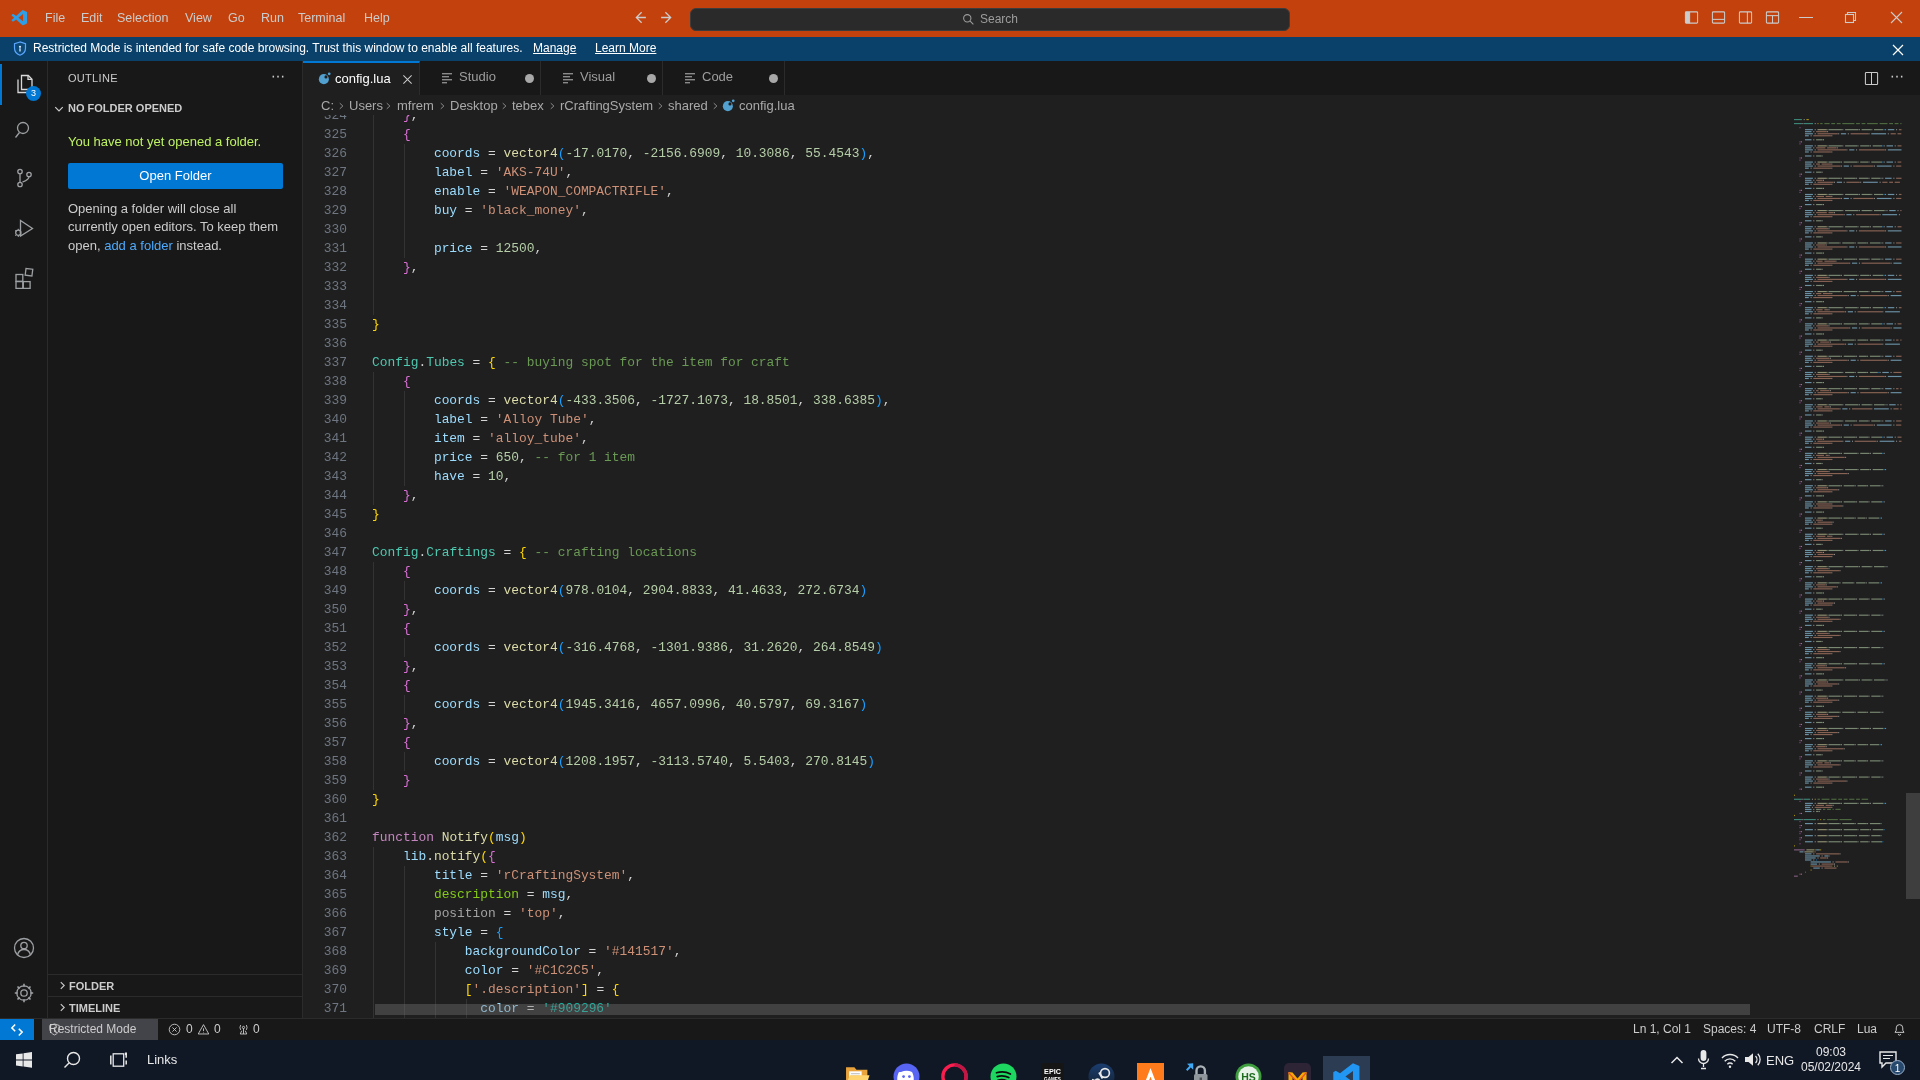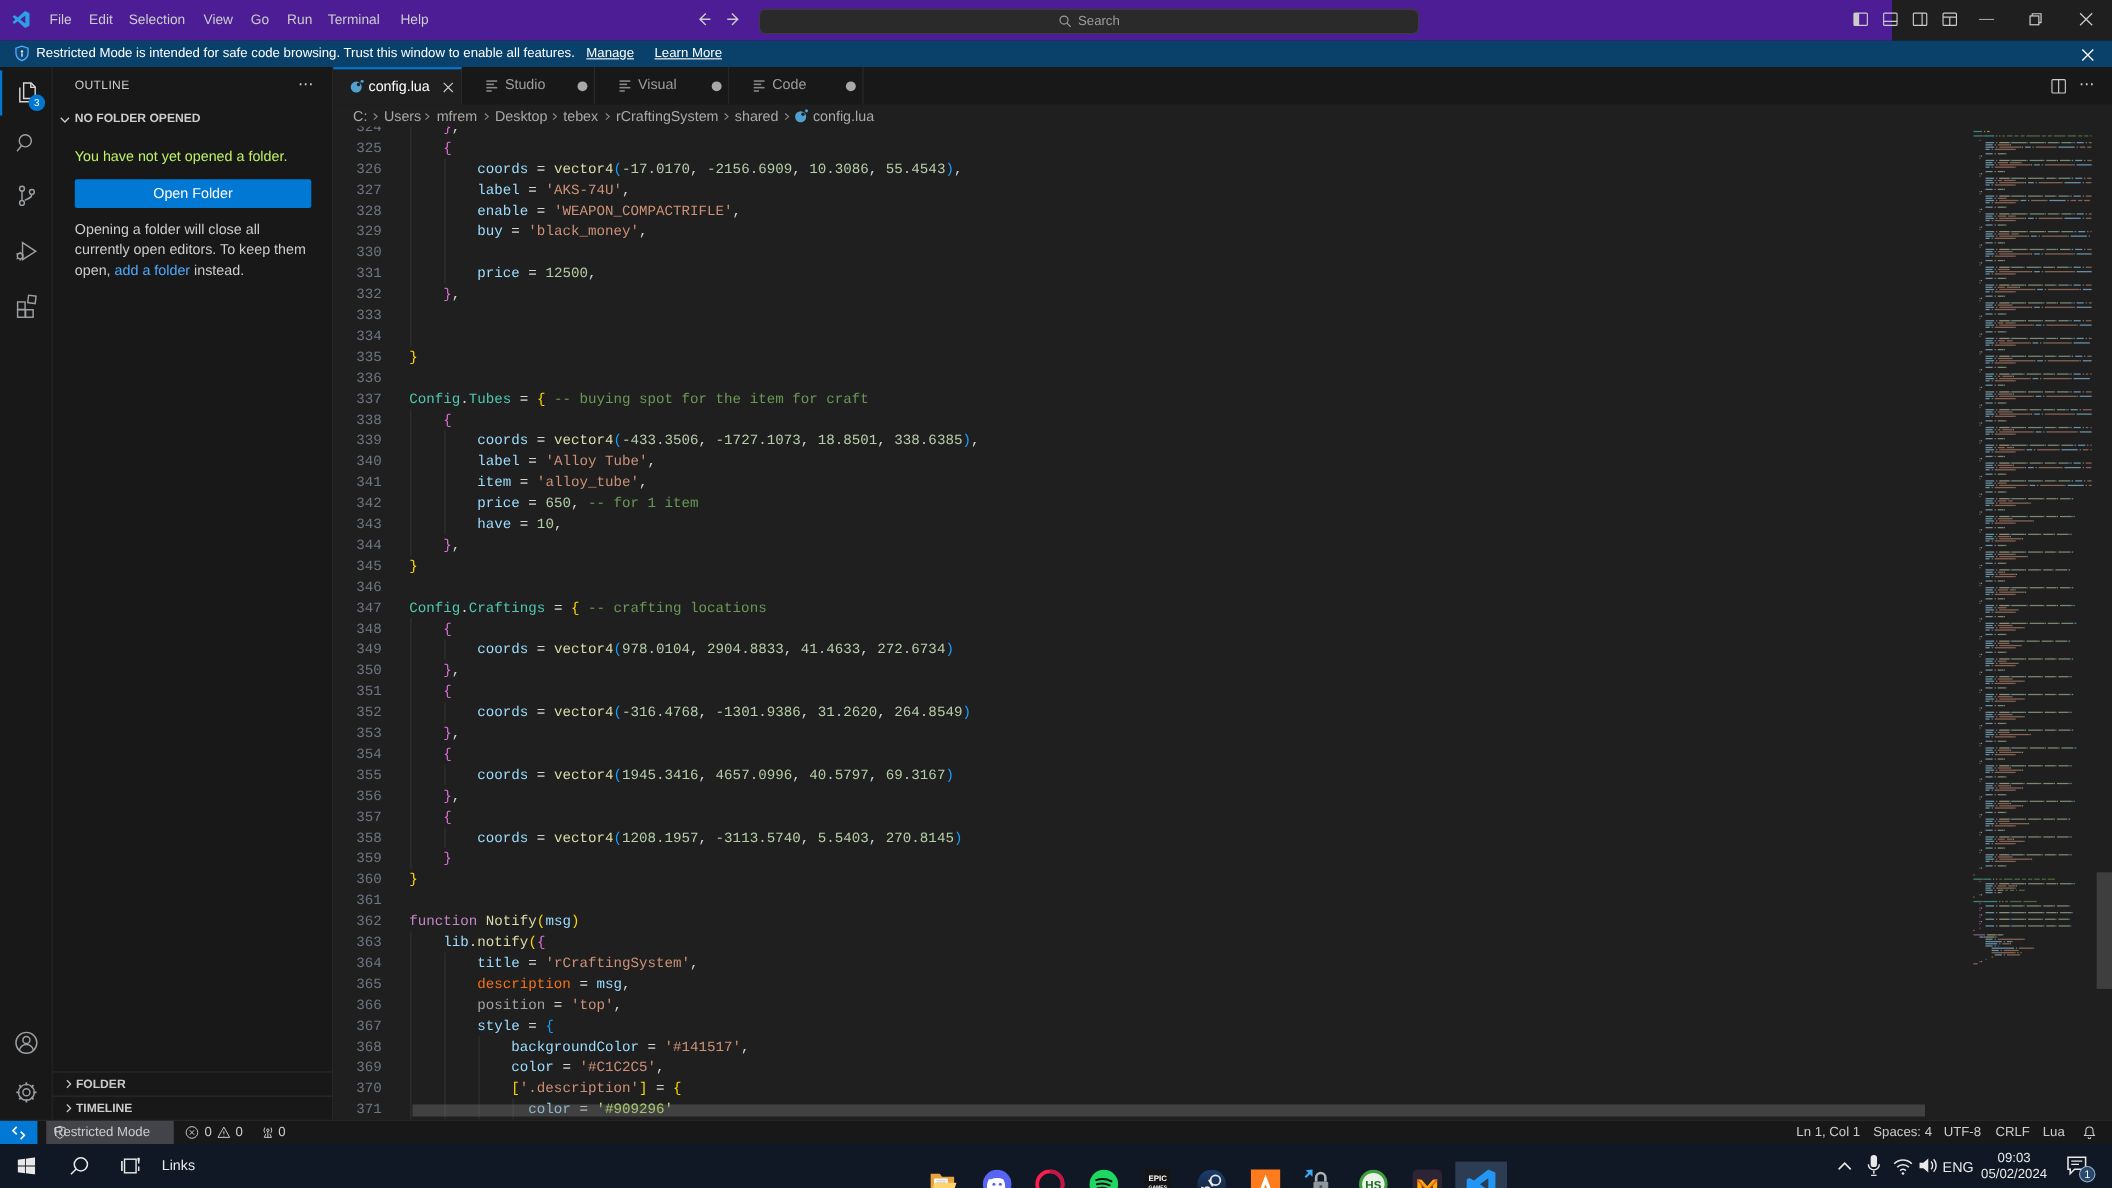--- a/index.html
+++ b/index.html
@@ -1,19 +1,19 @@
 <!DOCTYPE html>
 <html><head><meta charset="utf-8"><style>
 *{margin:0;padding:0;box-sizing:border-box}
 html,body{width:1920px;height:1080px;overflow:hidden;background:#1f1f1f}
 body{font-family:"Liberation Sans",sans-serif;color:#ccc;-webkit-font-smoothing:antialiased}
 .abs{position:absolute}
 #root{position:relative;width:1920px;height:1080px;overflow:hidden}
 
-#title{position:absolute;left:0;top:0;width:1720px;height:37px;background:#4c1d95}
+#title{position:absolute;left:0;top:0;width:1920px;height:37px;background:#c2410c}
 .menu{position:absolute;top:0;height:37px;line-height:37px;font-size:12.5px;color:#cccccc}
 #search{position:absolute;left:690px;top:8px;width:600px;height:23px;background:#2a2a2a;border:1px solid #3c3c3c;border-radius:6px;color:#9d9d9d;font-size:12px;text-align:center;line-height:21px}
 
 #banner{position:absolute;left:0;top:37px;width:1920px;height:23.5px;background:#09416b;color:#fff;font-size:12px;line-height:23.5px}
 #banner a{color:#fff;text-decoration:underline}
 
 #actbar{position:absolute;left:0;top:61px;width:48px;height:957px;background:#181818;border-right:1px solid #2b2b2b}
 
 #sidebar{position:absolute;left:48px;top:61px;width:255px;height:957px;background:#181818;border-right:1px solid #2b2b2b}
 .schead{font-size:11px;font-weight:bold;color:#cccccc}
@@ -342,27 +342,27 @@
 <span style="color:#D4D4D4">        </span><span style="color:#9CDCFE">coords</span><span style="color:#D4D4D4"> = </span><span style="color:#DCDCAA">vector4</span><span style="color:#179FFF">(</span><span style="color:#B5CEA8">1945.3416</span><span style="color:#D4D4D4">, </span><span style="color:#B5CEA8">4657.0996</span><span style="color:#D4D4D4">, </span><span style="color:#B5CEA8">40.5797</span><span style="color:#D4D4D4">, </span><span style="color:#B5CEA8">69.3167</span><span style="color:#179FFF">)</span>
 <span style="color:#D4D4D4">    </span><span style="color:#DA70D6">}</span><span style="color:#D4D4D4">,</span>
 <span style="color:#D4D4D4">    </span><span style="color:#DA70D6">{</span>
 <span style="color:#D4D4D4">        </span><span style="color:#9CDCFE">coords</span><span style="color:#D4D4D4"> = </span><span style="color:#DCDCAA">vector4</span><span style="color:#179FFF">(</span><span style="color:#B5CEA8">1208.1957</span><span style="color:#D4D4D4">, </span><span style="color:#B5CEA8">-3113.5740</span><span style="color:#D4D4D4">, </span><span style="color:#B5CEA8">5.5403</span><span style="color:#D4D4D4">, </span><span style="color:#B5CEA8">270.8145</span><span style="color:#179FFF">)</span>
 <span style="color:#D4D4D4">    </span><span style="color:#DA70D6">}</span>
 <span style="color:#FFD700">}</span>
 
 <span style="color:#C586C0">function</span><span style="color:#D4D4D4"> </span><span style="color:#DCDCAA">Notify</span><span style="color:#FFD700">(</span><span style="color:#9CDCFE">msg</span><span style="color:#FFD700">)</span>
 <span style="color:#D4D4D4">    </span><span style="color:#9CDCFE">lib</span><span style="color:#D4D4D4">.</span><span style="color:#DCDCAA">notify</span><span style="color:#FFD700">(</span><span style="color:#DA70D6">{</span>
 <span style="color:#D4D4D4">        </span><span style="color:#9CDCFE">title</span><span style="color:#D4D4D4"> = </span><span style="color:#CE9178">'rCraftingSystem'</span><span style="color:#D4D4D4">,</span>
-<span style="color:#D4D4D4">        </span><span style="color:#f97316">description</span><span style="color:#D4D4D4"> = </span><span style="color:#9CDCFE">msg</span><span style="color:#D4D4D4">,</span>
+<span style="color:#D4D4D4">        </span><span style="color:#84cc16">description</span><span style="color:#D4D4D4"> = </span><span style="color:#9CDCFE">msg</span><span style="color:#D4D4D4">,</span>
 <span style="color:#D4D4D4">        </span><span style="color:#a3a3a3">position</span><span style="color:#D4D4D4"> = </span><span style="color:#CE9178">'top'</span><span style="color:#D4D4D4">,</span>
 <span style="color:#D4D4D4">        </span><span style="color:#9CDCFE">style</span><span style="color:#D4D4D4"> = </span><span style="color:#179FFF">{</span>
 <span style="color:#D4D4D4">            </span><span style="color:#9CDCFE">backgroundColor</span><span style="color:#D4D4D4"> = </span><span style="color:#CE9178">'#141517'</span><span style="color:#D4D4D4">,</span>
 <span style="color:#D4D4D4">            </span><span style="color:#9CDCFE">color</span><span style="color:#D4D4D4"> = </span><span style="color:#CE9178">'#C1C2C5'</span><span style="color:#D4D4D4">,</span>
 <span style="color:#D4D4D4">            </span><span style="color:#FFD700">[</span><span style="color:#CE9178">'.description'</span><span style="color:#FFD700">]</span><span style="color:#D4D4D4"> = </span><span style="color:#FFD700">{</span>
-<span style="color:#D4D4D4">              </span><span style="color:#9CDCFE">color</span><span style="color:#D4D4D4"> = </span><span style="color:#bef264">'#909296'</span></div>
+<span style="color:#D4D4D4">              </span><span style="color:#9CDCFE">color</span><span style="color:#D4D4D4"> = </span><span style="color:#14b8a6">'#909296'</span></div>
       <div class="abs" style="left:72px;top:889px;width:1375px;height:11px;background:rgba(121,121,121,0.38)"></div>
       <div class="abs" style="left:1487px;top:0;width:116px;height:903px">
         <svg width="116" height="900" viewBox="0 0 116 900" style="position:absolute;left:0;top:0">
           <rect x="4.0" y="4.0" width="7.9" height="1.15" fill="#4EC9B0" fill-opacity="0.60"></rect>
           <rect x="13.7" y="4.0" width="1.0" height="1.15" fill="#D4D4D4" fill-opacity="0.60"></rect>
           <rect x="16.4" y="4.0" width="2.4" height="1.15" fill="#FFD700" fill-opacity="0.60"></rect>
           <rect x="4.0" y="8.0" width="7.9" height="1.15" fill="#4EC9B0" fill-opacity="0.60"></rect>
           <rect x="12.3" y="8.0" width="1.0" height="1.15" fill="#D4D4D4" fill-opacity="0.60"></rect>
           <rect x="13.7" y="8.0" width="9.3" height="1.15" fill="#4EC9B0" fill-opacity="0.60"></rect>
           <rect x="24.7" y="8.0" width="1.0" height="1.15" fill="#D4D4D4" fill-opacity="0.60"></rect>

